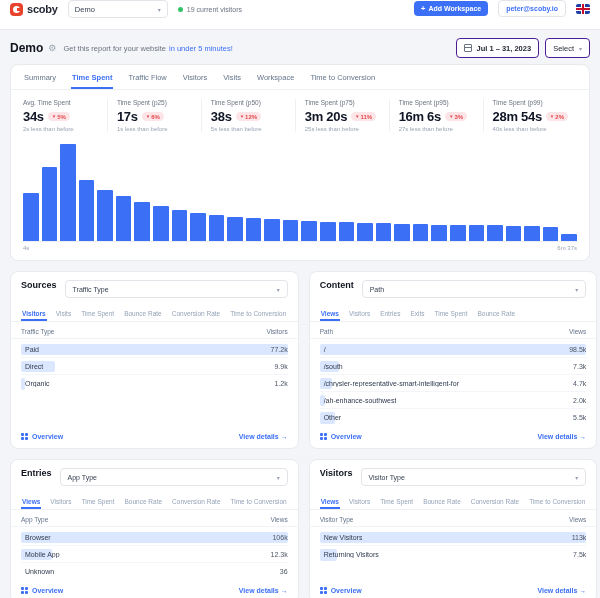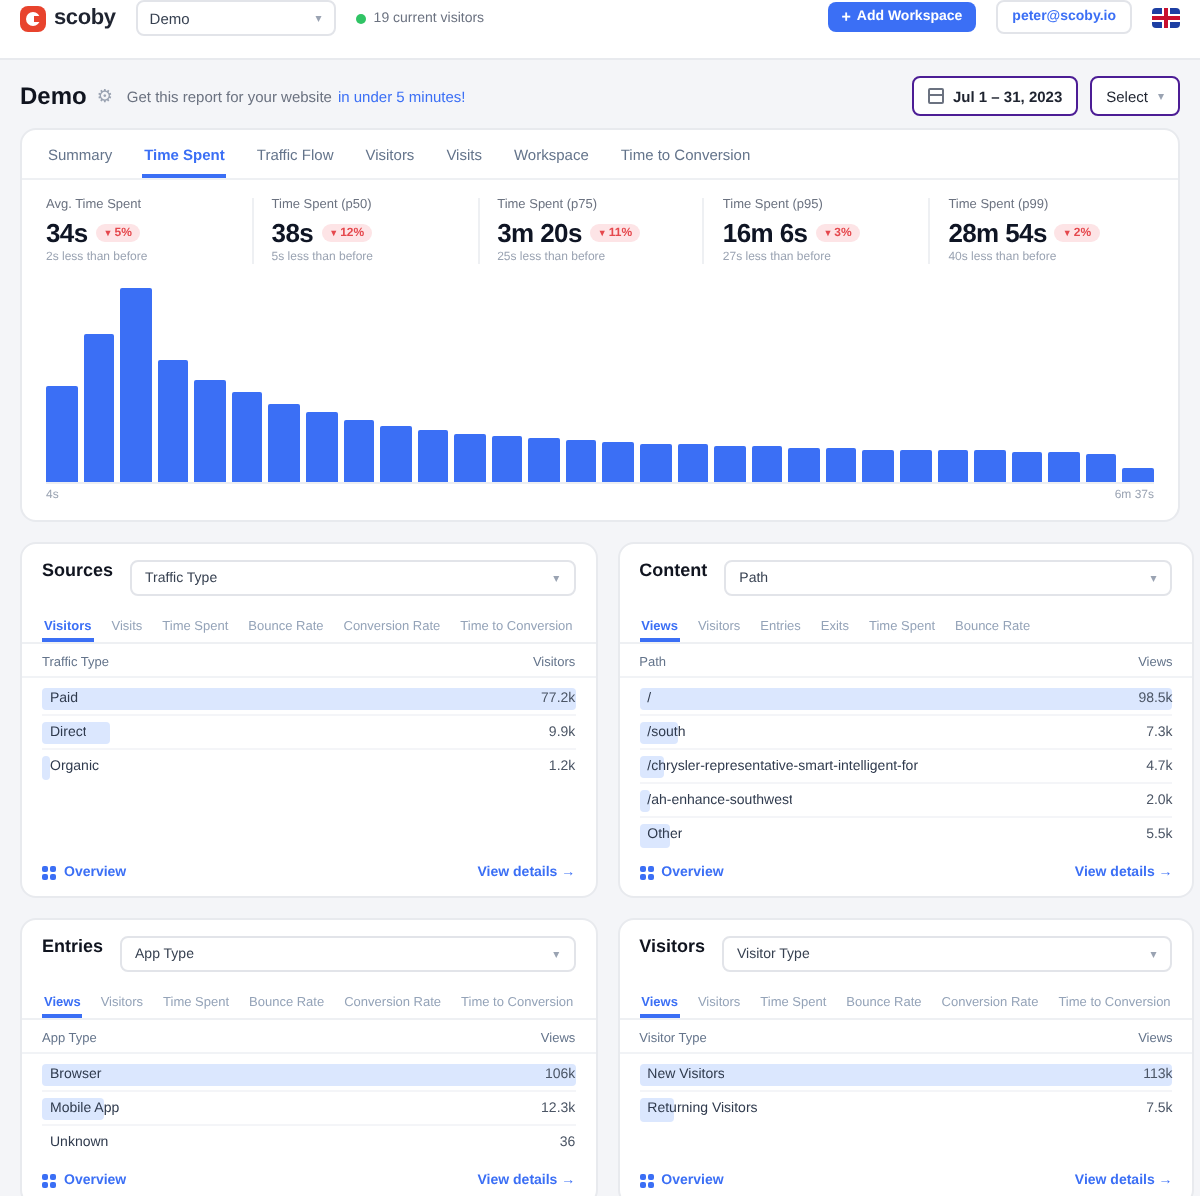--- a/index.html
+++ b/index.html
@@ -166,20 +166,31 @@
         <div class="metric">
           <div class="metric-label">Avg. Time Spent</div>
           <div class="metric-valrow">
             <span class="metric-value">34s</span>
             <span class="badge">
               <span class="caret">▼</span>
               <span>5%</span>
             </span>
           </div>
           <div class="metric-note">2s less than before</div>
+        </div>
+        <div class="metric">
+          <div class="metric-label">Time Spent (p25)</div>
+          <div class="metric-valrow">
+            <span class="metric-value">17s</span>
+            <span class="badge">
+              <span class="caret">▼</span>
+              <span>6%</span>
+            </span>
+          </div>
+          <div class="metric-note">1s less than before</div>
         </div>
         <div class="metric">
           <div class="metric-label">Time Spent (p50)</div>
           <div class="metric-valrow">
             <span class="metric-value">38s</span>
             <span class="badge">
               <span class="caret">▼</span>
               <span>12%</span>
             </span>
           </div>

